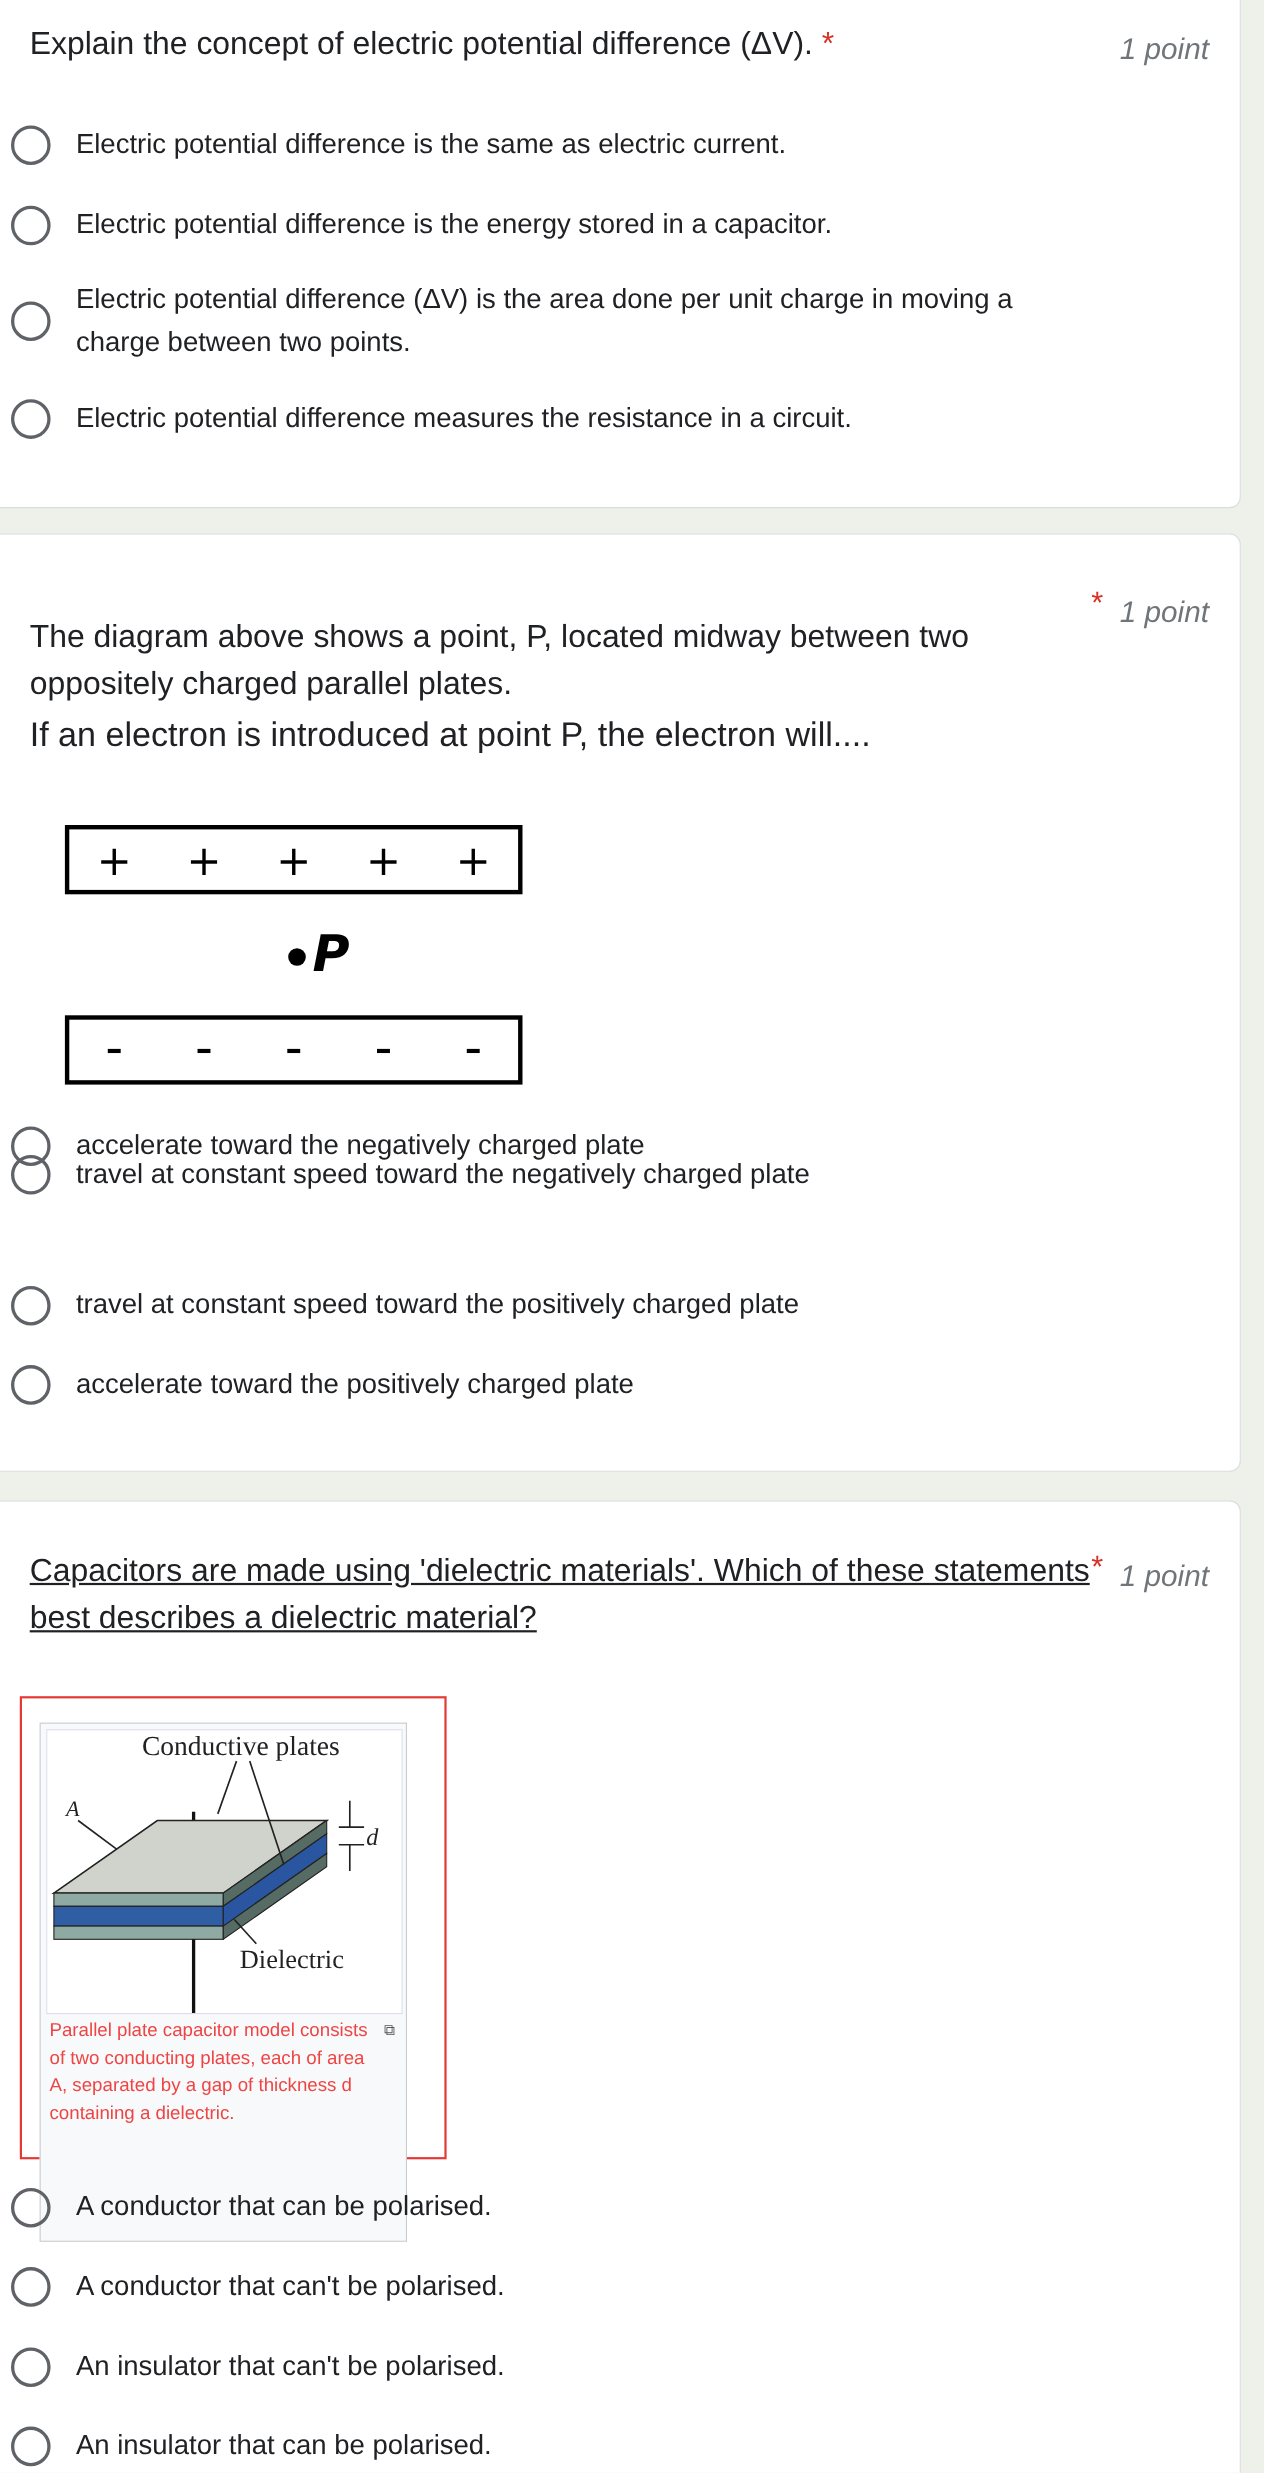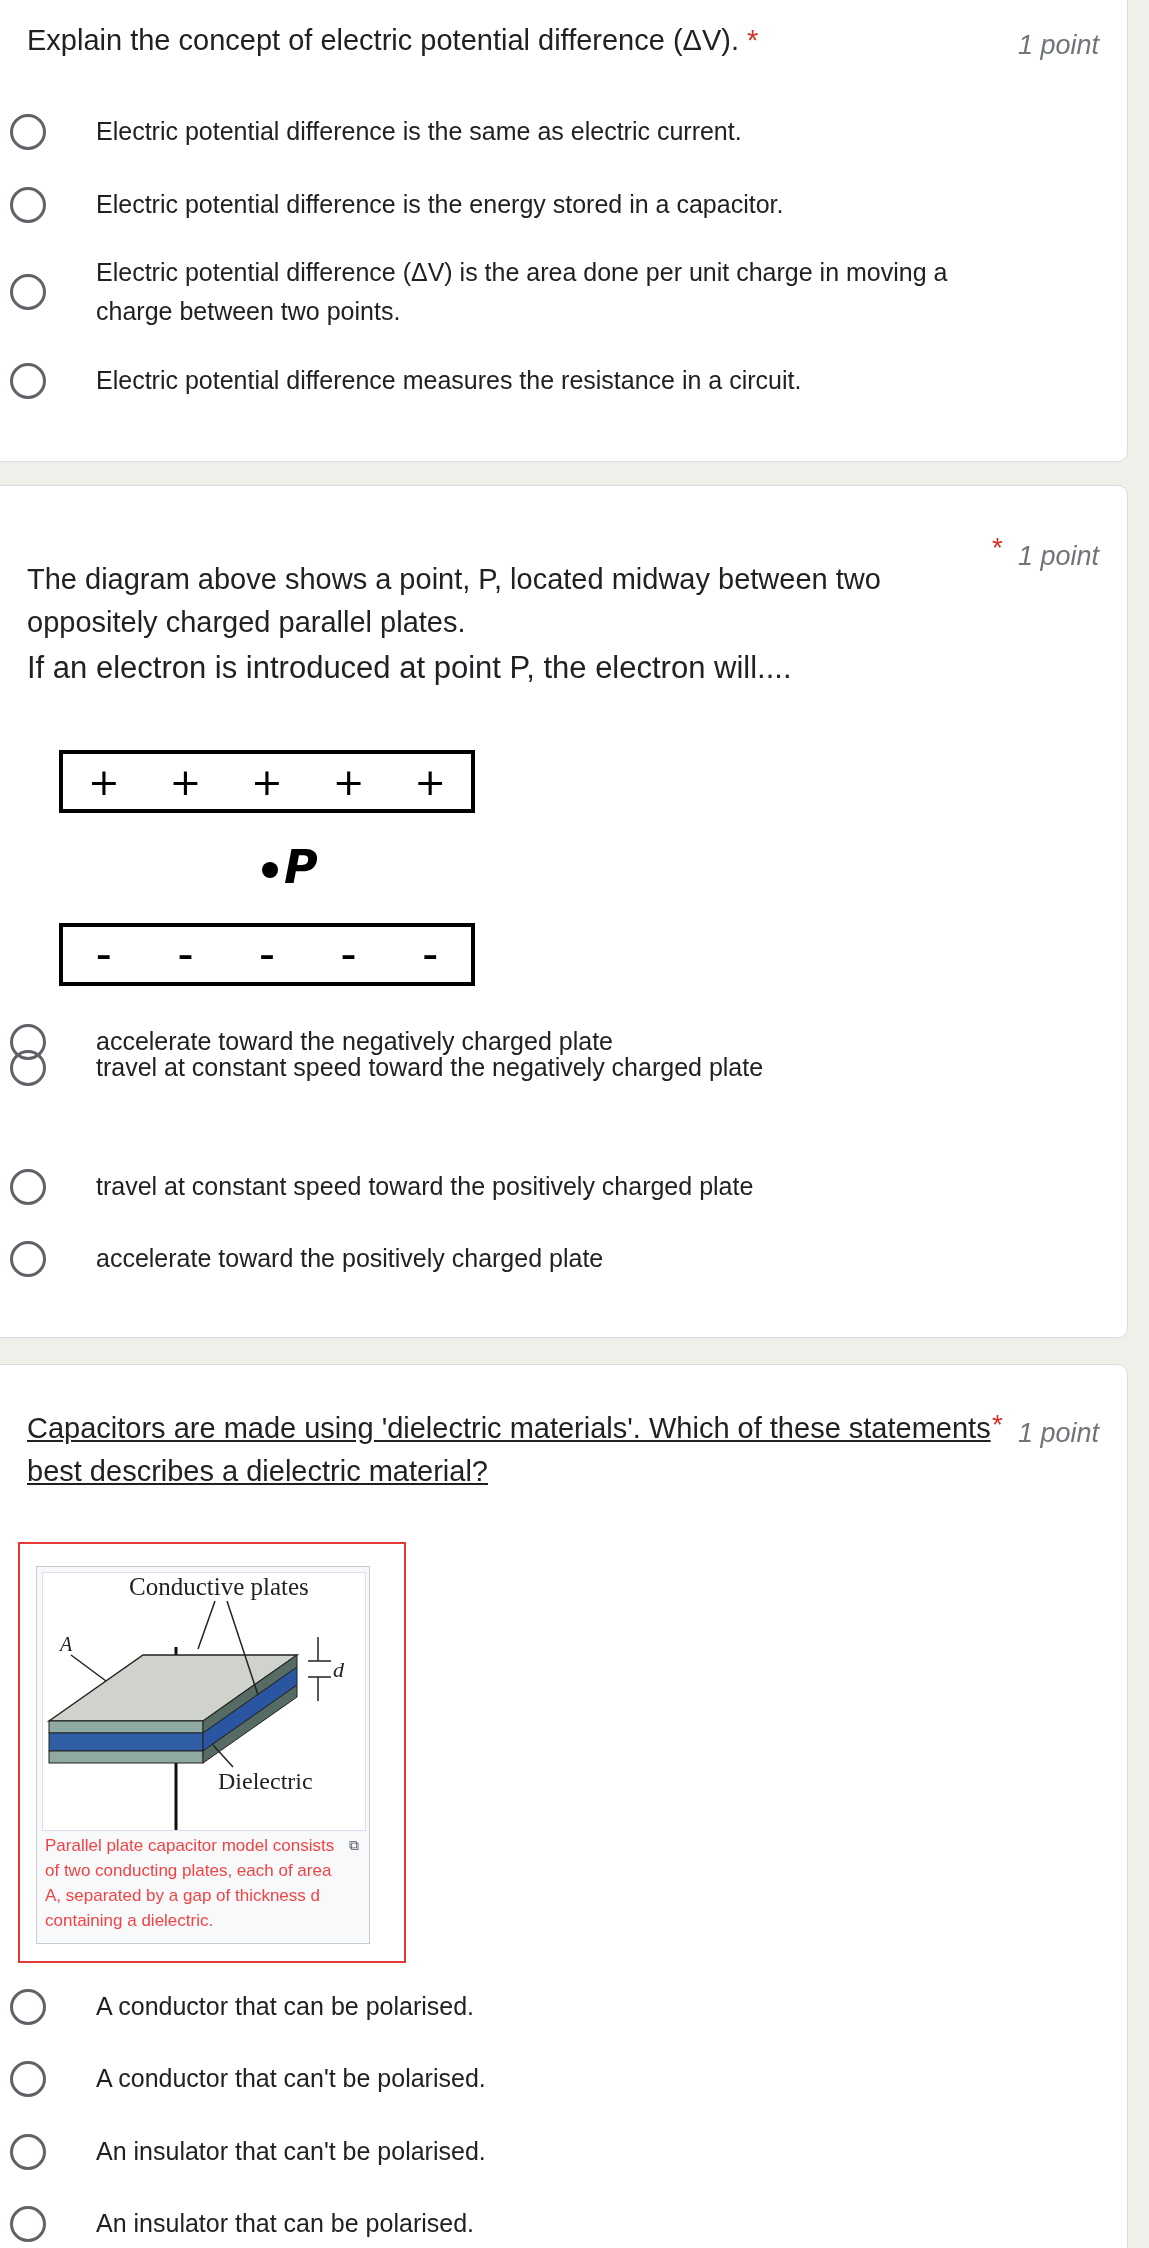--- a/index.html
+++ b/index.html
@@ -25,35 +25,35 @@
   }
   .req { color:#d93025; font-size:29px; }
   .points { position:absolute; font-size:27px; color:#70757a;font-style:italic; }
   .req-star { position:absolute; color:#d93025; font-size:28px; }
 
   .option { position:absolute; left:10px; display:flex; align-items:center; cursor:pointer; }
   .radio {
     width:30px; height:30px; border:3px solid #5f6368; border-radius:50%;
     box-sizing:content-box; flex:0 0 auto;
   }
-  .opt-label { margin-left:50px; font-size:25px; line-height:39px; color:#202124; }
+  .opt-label { margin-left:23px; font-size:25px; line-height:39px; color:#202124; }
 
   .sub { position:absolute; left:27px; font-size:31px; color:#202124; }
 
   .plate {
     position:absolute; border:4px solid #000; background:#fff; box-sizing:border-box;
     display:flex; justify-content:space-around; align-items:center;
     font-size:38px; font-family:"DejaVu Sans", sans-serif; color:#000;
   }
   .minus { font-weight:bold; font-size:30px; }
   .pointP { position:absolute; font-family:"DejaVu Sans", sans-serif; font-weight:bold; font-style:italic; font-size:46px; color:#000; }
   .dot { position:absolute; width:16px; height:16px; border-radius:50%; background:#000; }
 
   .imgframe { position:absolute; left:18px; top:1542px; width:388px; height:421px; border:2px solid #e53935; box-sizing:border-box; background:#fff; }
-  .figbox { position:absolute; left:16px; top:22px; width:334px; height:378px; background:#f8f9fa; border:1px solid #c8ccd1; box-sizing:border-box; }
+  .figbox { position:absolute; left:16px; top:22px; width:334px; height:472px; background:#f8f9fa; border:1px solid #c8ccd1; box-sizing:border-box; }
   .figimg { position:absolute; left:5px; top:5px; width:322px; height:257px; background:#fff; border:1px solid #dde; }
   .caption { position:absolute; left:8px; top:266px; width:300px; font-size:17px; line-height:25px; color:#ef4444; }
   .enlarge { position:absolute; right:10px; top:270px; font-size:14px; color:#54595d; }
 </style>
 </head>
 <body>
 
 <div class="card" id="card1"></div>
 <div class="q-title" style="top:19px;">
   <span>Explain the concept of electric potential difference (ΔV).</span>

